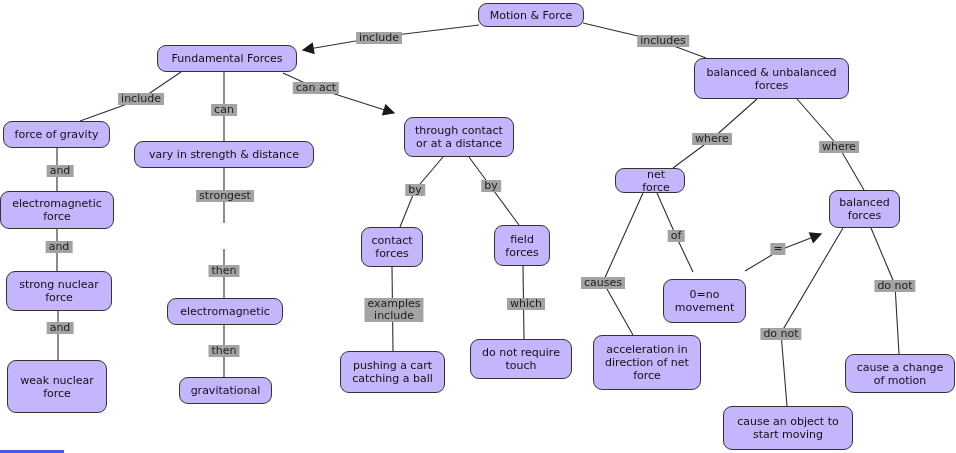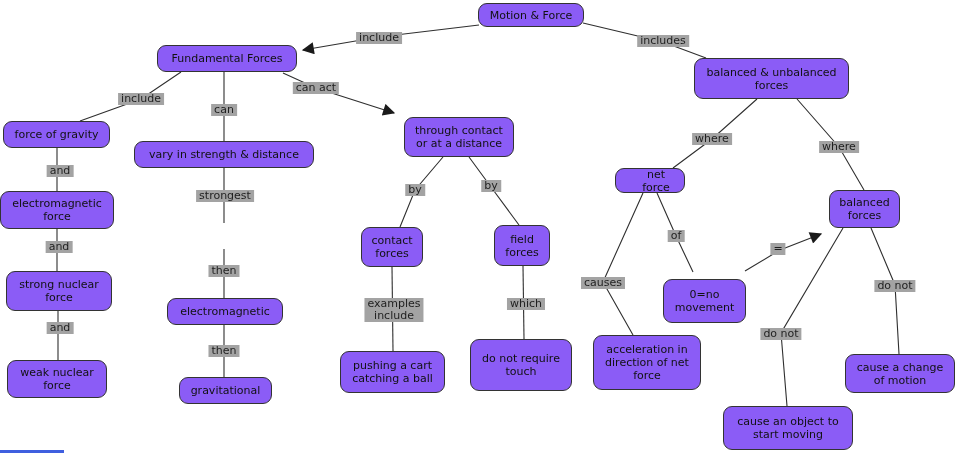--- a/index.html
+++ b/index.html
@@ -8,21 +8,21 @@
     width:956px;height:453px;
     background:#ffffff;
     font-family:"DejaVu Sans","Liberation Sans",sans-serif;
     overflow:hidden;
   }
   #wires{position:absolute;left:0;top:0;width:956px;height:453px;}
   #wires polyline{fill:none;stroke:#2f2f2f;stroke-width:1.1;}
   .node{
     position:absolute;
     box-sizing:border-box;
-    background:#8b5cf6;
+    background:#c4b5fd;
     border:1px solid #333333;
     border-radius:9px;
     display:flex;align-items:center;justify-content:center;
     text-align:center;
     font-size:11px;line-height:13px;color:#111111;
     white-space:pre-line;
     padding:2px 4px;
     z-index:2;
   }
   .edge-label{
@@ -81,31 +81,31 @@
   <div class="node" style="left:694px;top:58px;width:155px;height:41px;">balanced &amp; unbalanced
 forces</div>
   <div class="node" style="left:3px;top:121px;width:107px;height:27px;">force of gravity</div>
   <div class="node" style="left:134px;top:141px;width:180px;height:27px;">vary in strength &amp; distance</div>
   <div class="node" style="left:404px;top:117px;width:110px;height:40px;">through contact
 or at a distance</div>
   <div class="node" style="left:0px;top:191px;width:114px;height:38px;">electromagnetic
 force</div>
   <div class="node" style="left:6px;top:271px;width:106px;height:40px;">strong nuclear
 force</div>
-  <div class="node" style="left:7px;top:360px;width:100px;height:38px;">weak nuclear
+  <div class="node" style="left:7px;top:360px;width:100px;height:53px;">weak nuclear
 force</div>
   <div class="node" style="left:167px;top:298px;width:116px;height:27px;">electromagnetic</div>
   <div class="node" style="left:179px;top:377px;width:93px;height:27px;">gravitational</div>
   <div class="node" style="left:361px;top:227px;width:62px;height:40px;">contact
 forces</div>
   <div class="node" style="left:494px;top:225px;width:56px;height:41px;">field
 forces</div>
   <div class="node" style="left:340px;top:351px;width:105px;height:42px;">pushing a cart
 catching a ball</div>
-  <div class="node" style="left:470px;top:339px;width:102px;height:52px;">do not require
+  <div class="node" style="left:470px;top:339px;width:102px;height:40px;">do not require
 touch</div>
   <div class="node" style="left:615px;top:168px;width:70px;height:25px;padding-left:16px;">net force</div>
   <div class="node" style="left:829px;top:190px;width:71px;height:38px;">balanced
 forces</div>
   <div class="node" style="left:663px;top:279px;width:83px;height:44px;">0=no
 movement</div>
   <div class="node" style="left:593px;top:335px;width:108px;height:55px;">acceleration in
 direction of net
 force</div>
   <div class="node" style="left:723px;top:406px;width:130px;height:44px;">cause an object to

